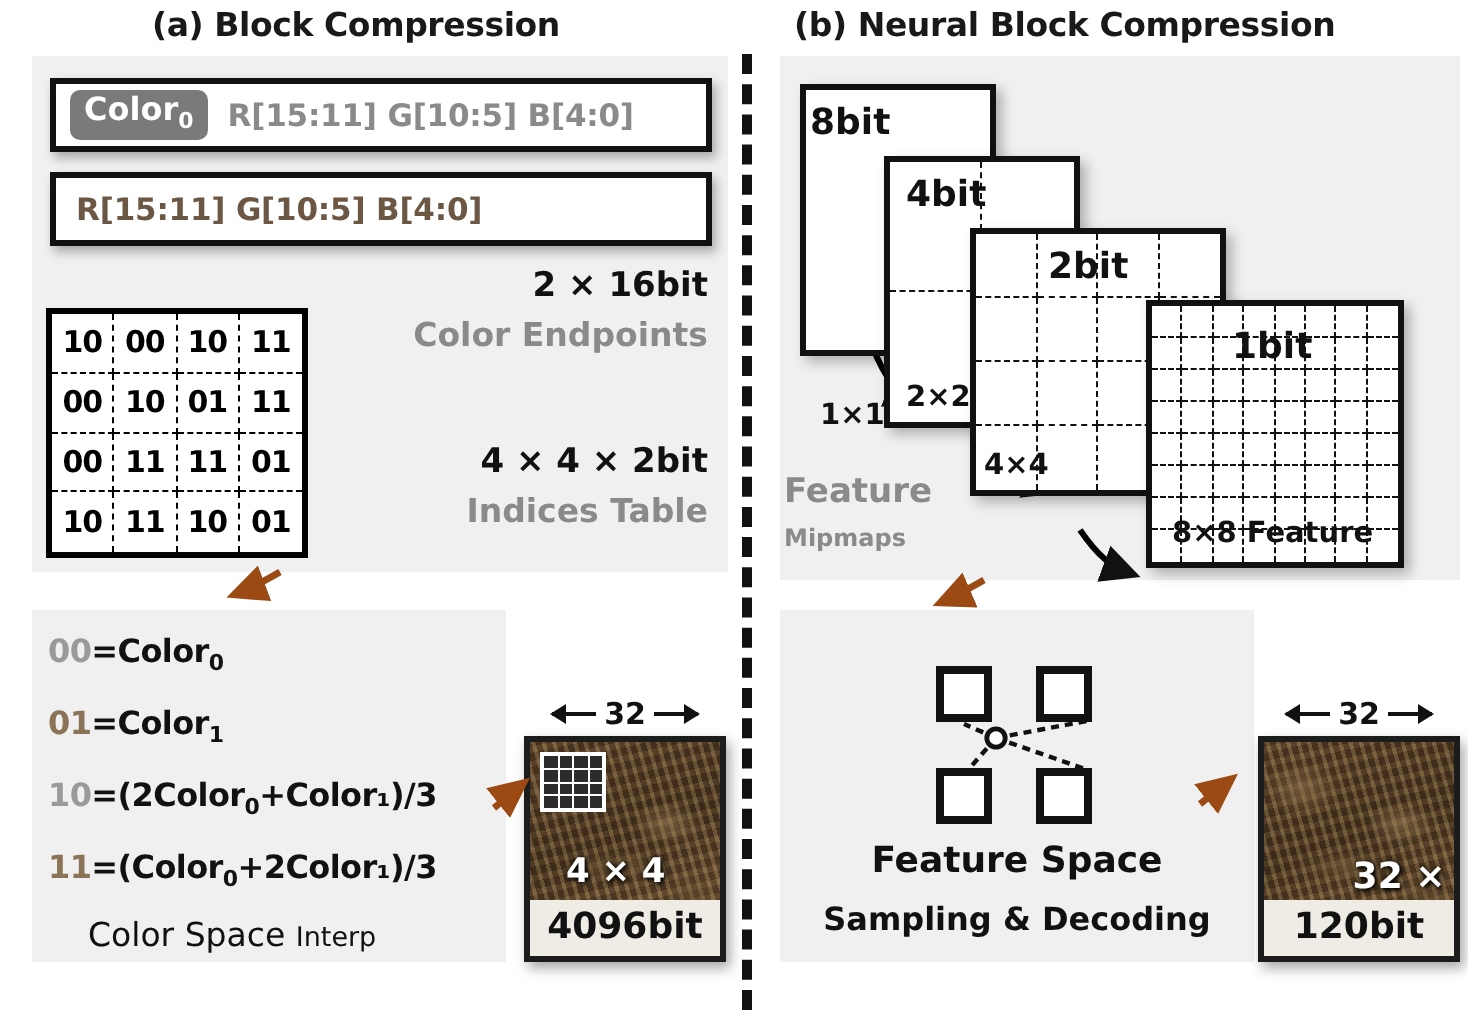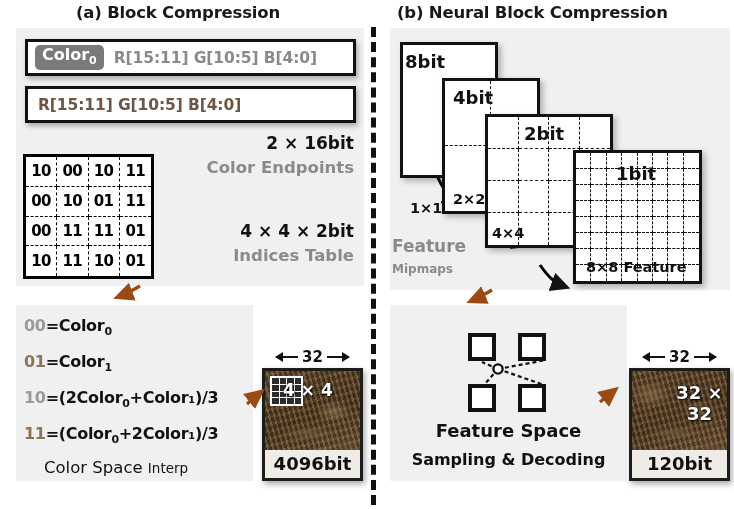--- a/index.html
+++ b/index.html
@@ -141,20 +141,21 @@
       radial-gradient(ellipse 40% 10% at 45% 58%, rgba(120,95,60,0.6), transparent 72%),
       radial-gradient(ellipse 22% 20% at 85% 75%, rgba(100,78,48,0.6), transparent 70%),
       repeating-linear-gradient(74deg, rgba(190,160,110,0.30) 0 2px, rgba(60,42,25,0.30) 2px 5px),
       repeating-linear-gradient(-12deg, rgba(150,120,75,0.22) 0 3px, rgba(40,28,16,0.28) 3px 7px),
       linear-gradient(160deg, #5a4128 0%, #43301c 45%, #6b5033 75%, #3a2a18 100%);
   }
   .thumb-label {
     position: absolute; width: 100%; text-align: center;
     color: #ffffff; font-weight: bold;
     text-shadow: 0 0 3px rgba(0,0,0,0.85), 1px 1px 2px rgba(0,0,0,0.9);
+    margin-top: 46px;
   }
   .thumb-bits {
     position: absolute; left: 0; right: 0; bottom: 0;
     background: #efece6;
     color: #111; font-weight: bold; text-align: center;
   }
   .grid-icon {
     position: absolute; background: #ffffff;
     display: grid; grid-template-columns: repeat(4,1fr);
     grid-template-rows: repeat(4,1fr);

